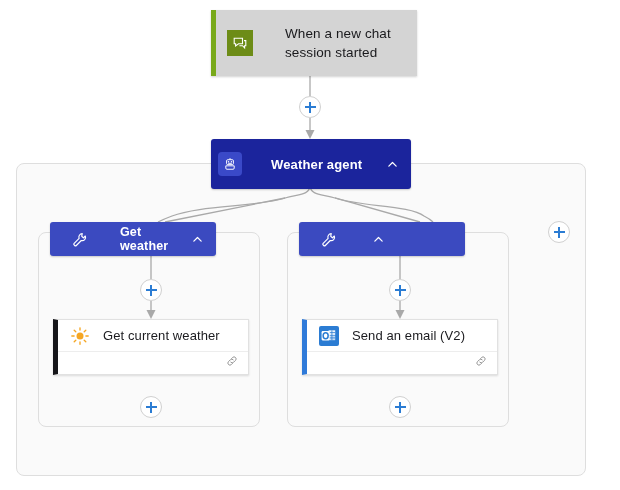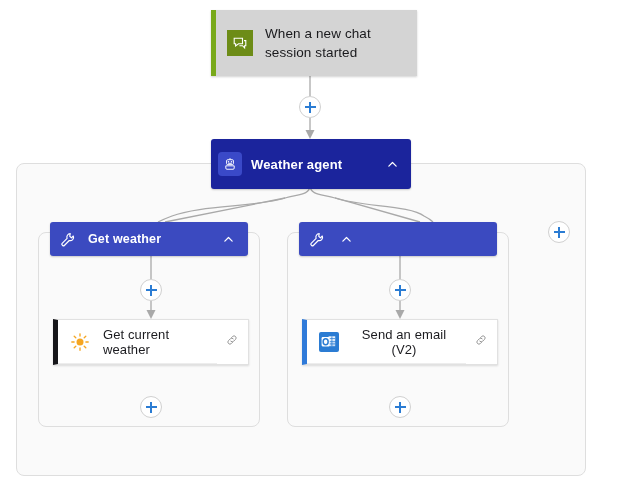--- a/index.html
+++ b/index.html
@@ -28,21 +28,21 @@
   #wires {
     position: absolute;
     left: 0; top: 0;
     width: 620px;
     height: 490px;
     pointer-events: none;
     z-index: 1;
   }
 
   
-  .node { position: absolute; z-index: 3; box-sizing: border-box; }
+  .node { position: absolute; z-index: 3; box-sizing: border-box; gap: 20px; }
 
   
   .trigger-card {
     left: 211px; top: 10px;
     width: 206px; height: 66px;
     background: #d4d4d4;
     border-left: 5px solid #78a91a;
     display: flex;
     align-items: center;
     padding: 0 12px 0 11px;
@@ -93,23 +93,23 @@
   }
   .bluebar .chev {
     flex: 0 0 auto;
     width: 18px; height: 18px;
     display: flex; align-items: center; justify-content: center;
     margin-right: 2px;
   }
 
   .tool-node {
     top: 222px;
-    width: 198px; height: 34px;
+    width: 166px; height: 34px;
     background: #3b4ac0;
-    padding: 0 9px 0 10px;
+    padding: 0 9px 0 22px;
   }
   .tool-node.left  { left: 50px; }
   .tool-node.right { left: 299px; }
   .tool-node .wrench { flex: 0 0 18px; margin-right: 10px; display:flex; align-items:center;}
   .tool-node .title { font-size: 12.5px; }
 
   
   .container {
     position: absolute;
     border: 1px solid #dedede;
@@ -123,23 +123,24 @@
   #branch-right    { left: 287px; top: 232px; width: 222px; height: 195px; }
 
   
   .action-card {
     position: absolute;
     z-index: 3;
     background: #ffffff;
     border: 1px solid #e1e1e1;
     box-sizing: border-box;
     width: 196px;
-    height: 46px;
+    height: 56px;
     box-shadow: 0 1px 2px rgba(0,0,0,.13);
     display: flex;
+    flex-direction: column;
   }
   .action-card.left  { left: 53px;  top: 319px; border-left: 5px solid #16161a; }
   .action-card.right { left: 302px; top: 319px; border-left: 5px solid #2f7ad9; text-align: center; }
   .action-main {
     flex: 1 1 auto;
     display: flex;
     align-items: center;
     padding: 0 10px 0 11px;
     border-bottom: 1px solid #ededed;
   }

